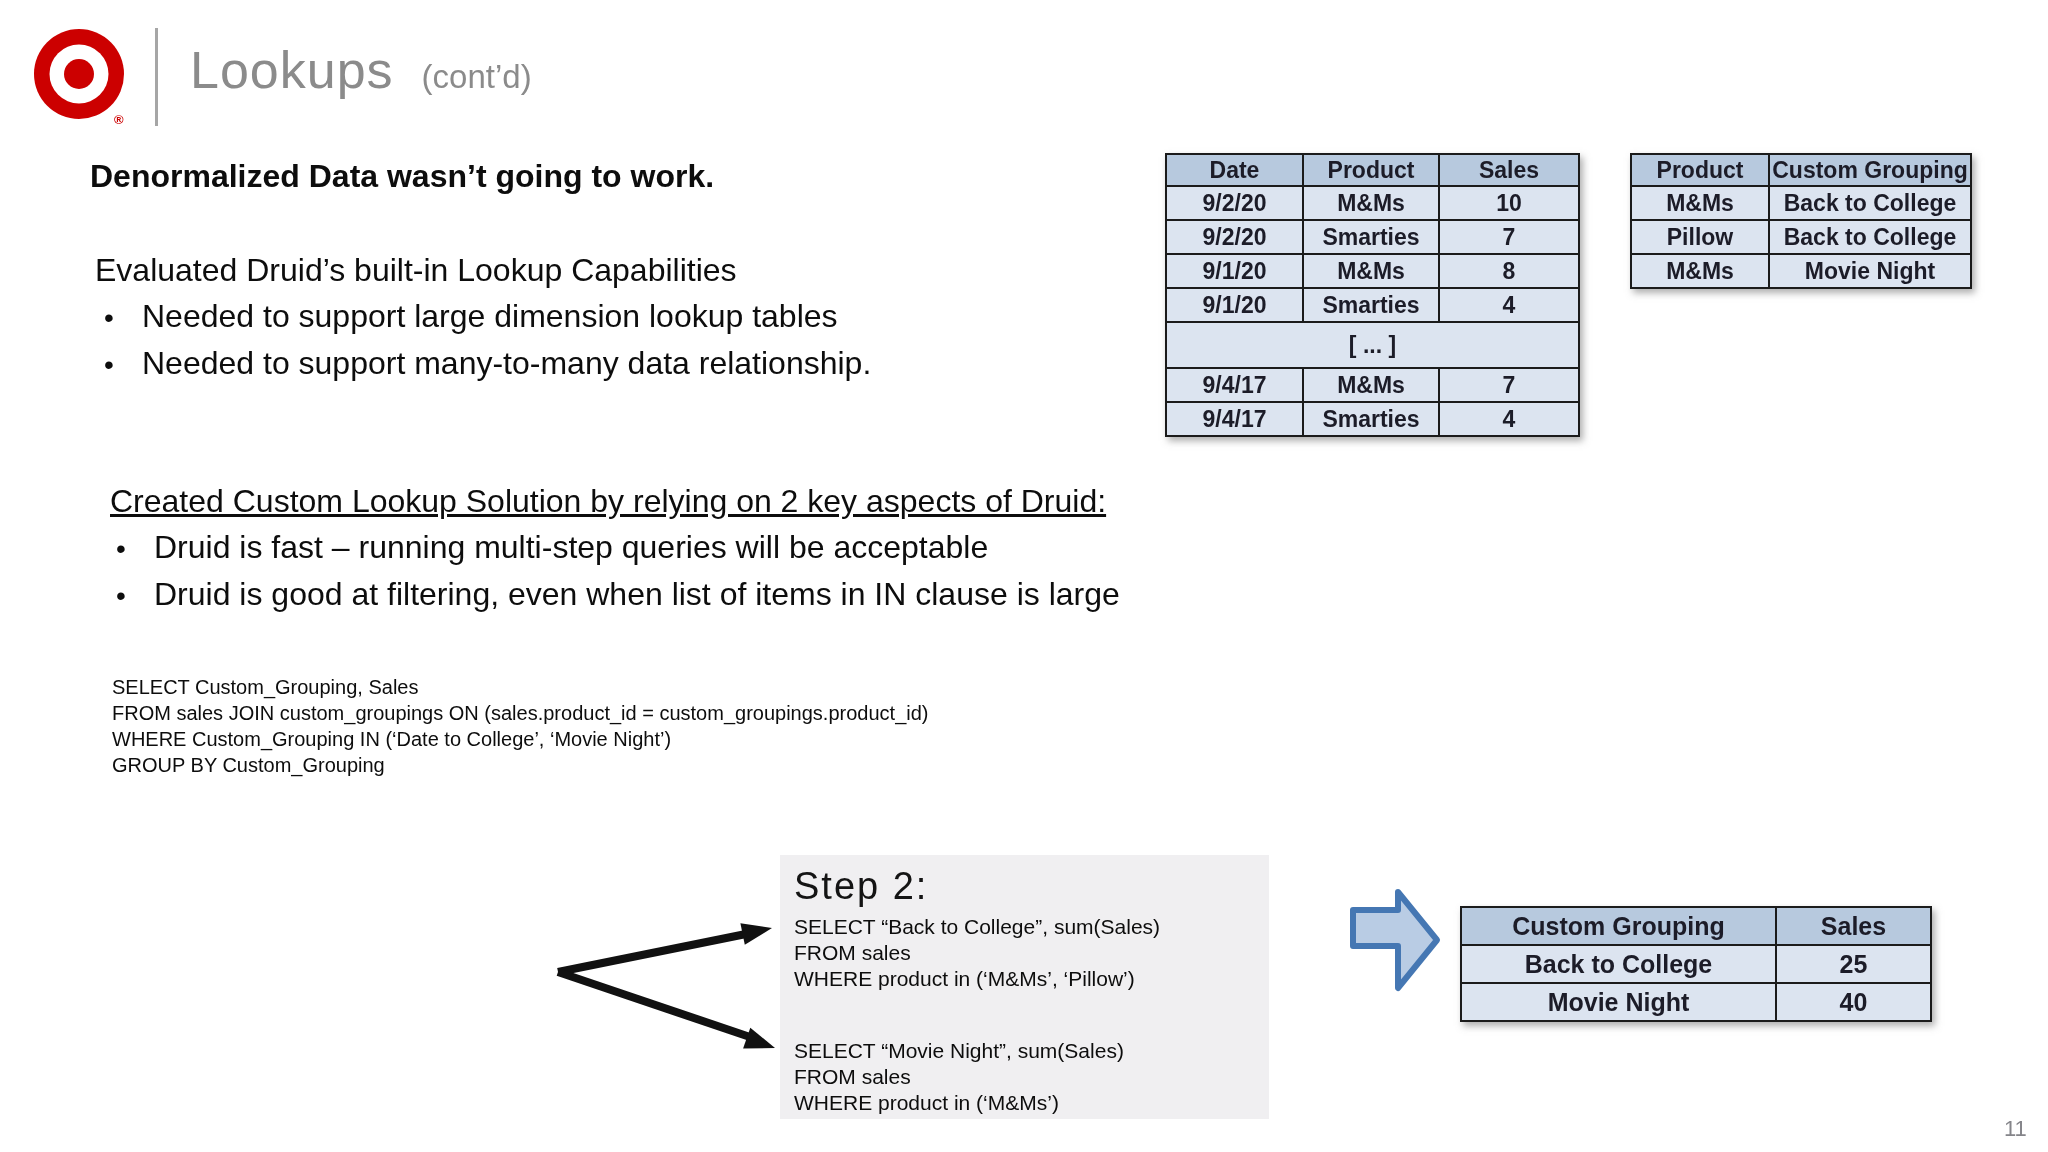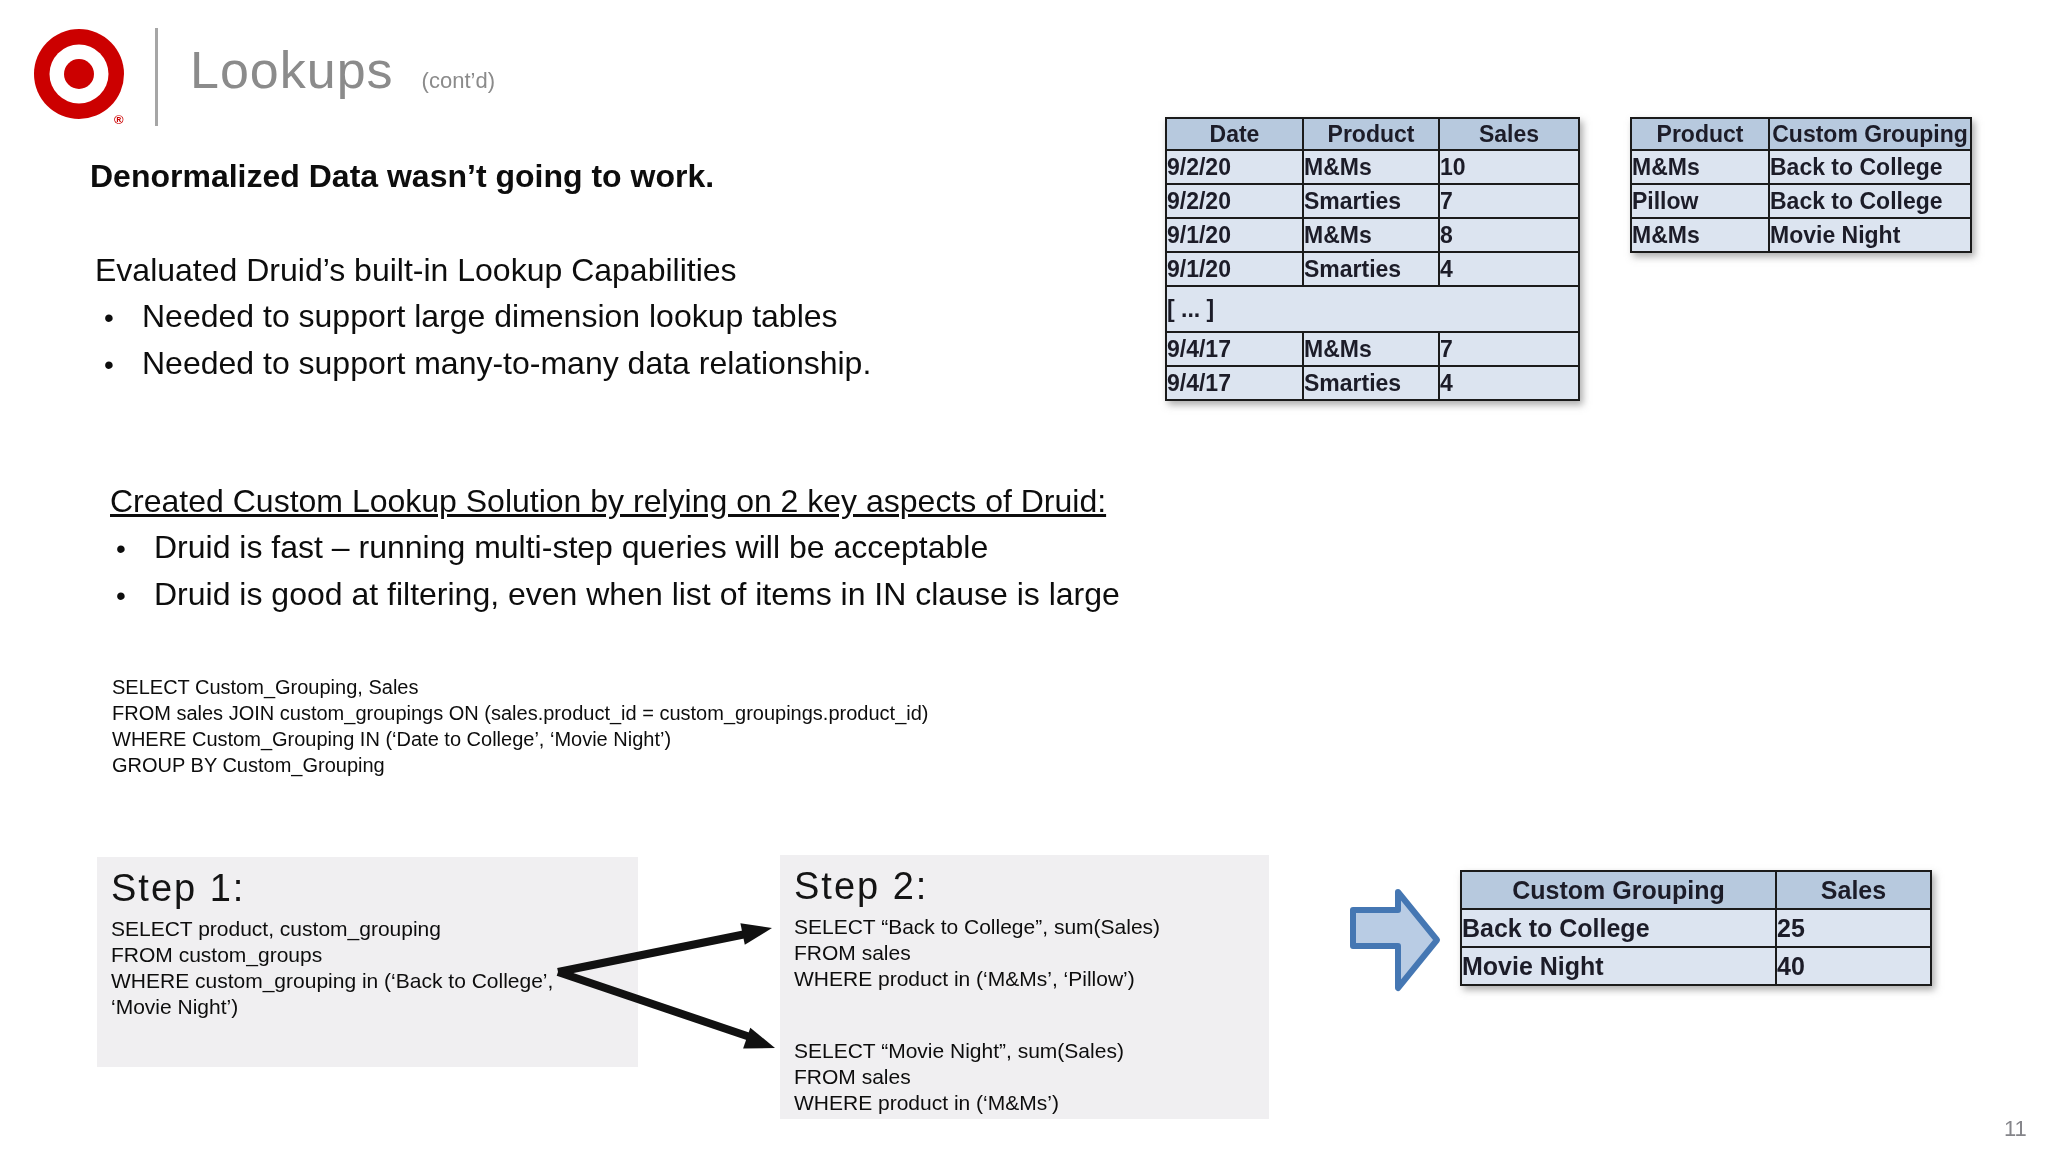--- a/index.html
+++ b/index.html
@@ -8,40 +8,41 @@
     font-family:"Liberation Sans",sans-serif;overflow:hidden;color:#111;
   }
   .abs{position:absolute;}
 
   
   .logo-svg{position:absolute;left:33px;top:28px;}
   .trademark{position:absolute;left:114px;top:112px;font-size:13px;color:#cc0000;font-weight:bold;}
   .title-divider{position:absolute;left:155px;top:28px;width:3px;height:98px;background:#a6a6a6;}
   .title-row{position:absolute;left:190px;top:40px;display:flex;align-items:baseline;gap:28px;}
   .title-main{font-size:52px;color:#8b8b8b;font-weight:400;letter-spacing:1px;}
-  .title-suffix{font-size:22px;color:#8b8b8b;}
+  .title-suffix{font-size:33px;color:#8b8b8b;}
 
   
   .txt32{font-size:32px;color:#0d0d0d;line-height:40px;white-space:nowrap;}
   .bullet{display:flex;align-items:baseline;}
   .bullet .dot{width:38px;text-align:left;font-size:28px;}
   .sql{font-size:20px;color:#0d0d0d;line-height:26px;white-space:nowrap;}
 
   
   .stepbox{position:absolute;background:#f0eff1;}
   .step-head{font-size:38px;font-weight:400;color:#141414;letter-spacing:2px;margin:6px 0 6px 0;}
   .step-line{font-size:21px;line-height:26px;color:#0d0d0d;white-space:nowrap;}
   .step-gap{height:46px;}
 
   
   table.dtable{
     border-collapse:collapse;table-layout:fixed;
-    font-weight:bold;color:#1c1c28;
+    font-weight:bold;color:#1c1c28;text-align:center;
     box-shadow:3px 4px 7px rgba(110,110,110,.55);
     background:#86efac;
+    margin-top:36px;
   }
   table.dtable th,table.dtable td{border:2px solid #1b1b1b;padding:0;overflow:hidden;}
   table.dtable th{background:#b7c9de;font-size:23px;}
   table.dtable td{background:#dce4f0;font-size:23px;}
   table.result th{font-size:25px;}
   table.result td{font-size:25px;}
 
   .page-number{position:absolute;left:2004px;top:1116px;font-size:22px;color:#85858a;}
 </style>
 </head>
@@ -157,27 +158,20 @@
       <td>Pillow</td>
       <td>Back to College</td>
     </tr>
     <tr style="height:34px">
       <td>M&amp;Ms</td>
       <td>Movie Night</td>
     </tr>
   </tbody>
     </table>
 
-  <div class="stepbox" style="left:97px;top:857px;width:541px;height:210px;padding:4px 0 0 14px;box-sizing:border-box;">
-    <div class="step-head">Step 1:</div>
-    <div class="step-line">SELECT product, custom_grouping</div>
-    <div class="step-line">FROM custom_groups</div>
-    <div class="step-line">WHERE custom_grouping in (‘Back to College’,</div>
-    <div class="step-line">‘Movie Night’)</div>
-  </div>
 
   <div class="stepbox" style="left:780px;top:855px;width:489px;height:264px;padding:4px 0 0 14px;box-sizing:border-box;">
     <div class="step-head">Step 2:</div>
     <div class="step-line">SELECT “Back to College”, sum(Sales)</div>
     <div class="step-line">FROM sales</div>
     <div class="step-line">WHERE product in (‘M&amp;Ms’, ‘Pillow’)</div>
     <div class="step-gap"></div>
     <div class="step-line">SELECT “Movie Night”, sum(Sales)</div>
     <div class="step-line">FROM sales</div>
     <div class="step-line">WHERE product in (‘M&amp;Ms’)</div>

